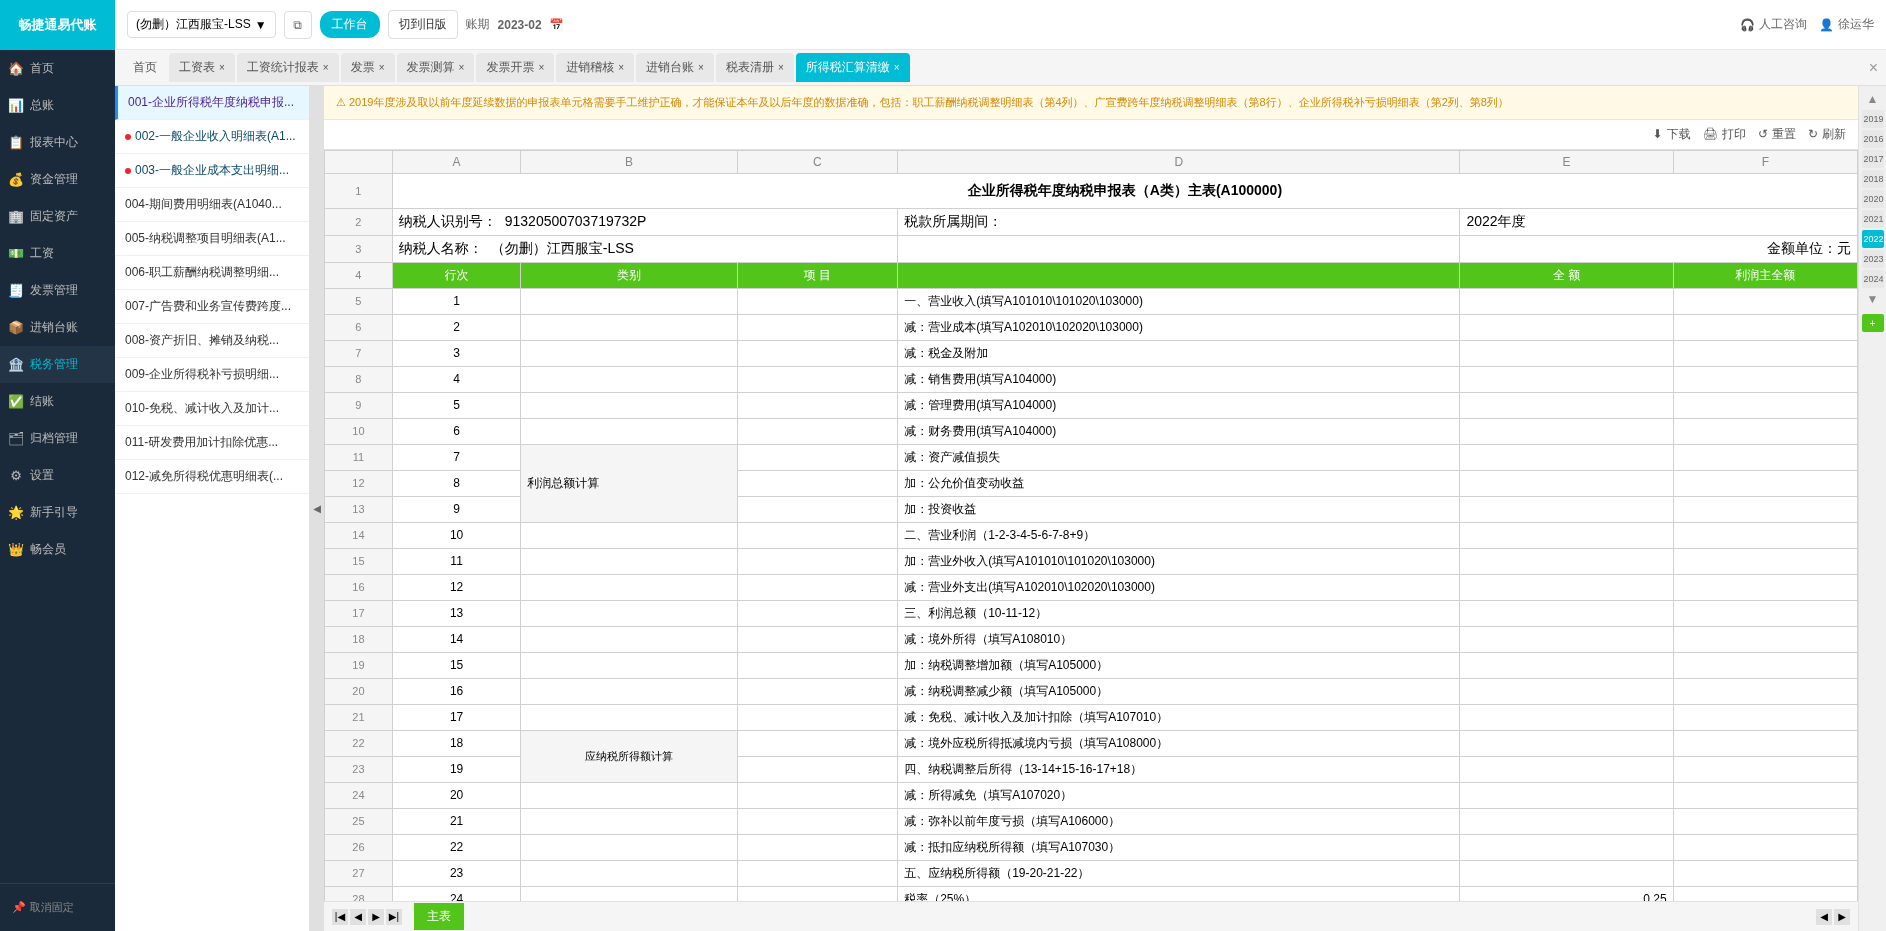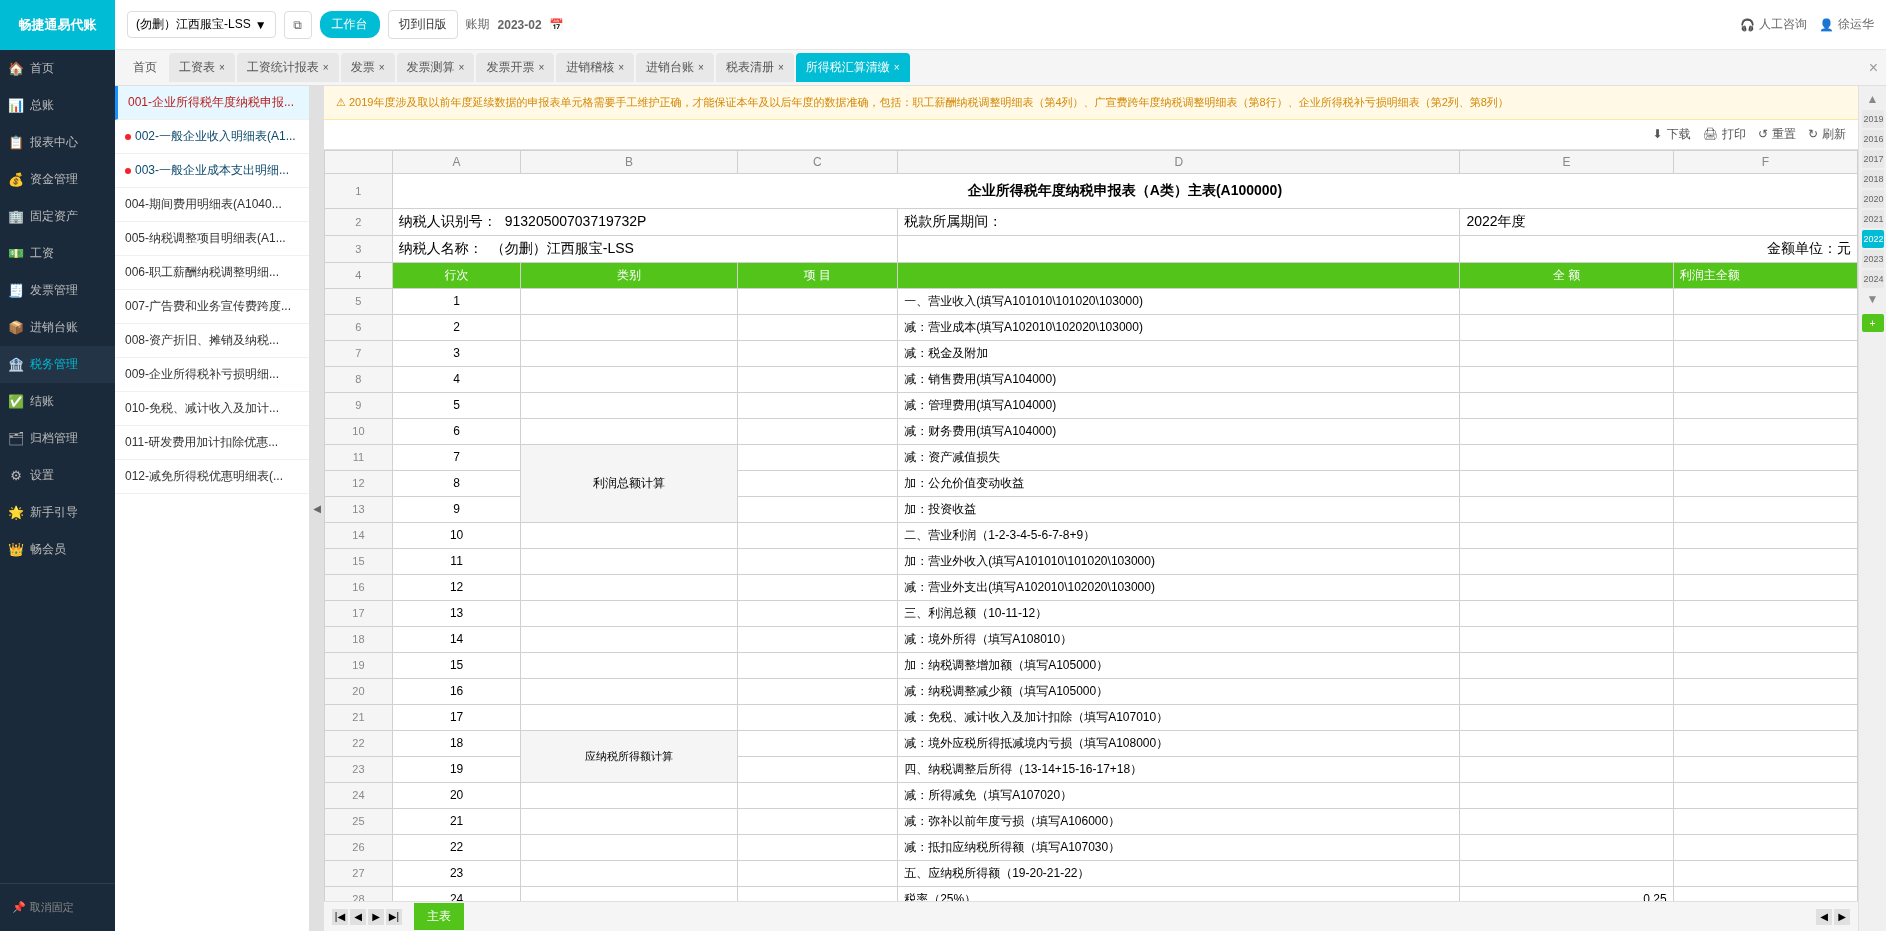--- a/index.html
+++ b/index.html
@@ -33,21 +33,21 @@
     .tab-item.active { background: #00bcd4; color: white; }
     .tab-item .close-x { color: inherit; font-size: 10px; cursor: pointer; }
     .tab-home { padding: 6px 10px; font-size: 12px; cursor: pointer; color: #555; }
 
     
     .content-area { flex: 1; display: flex; overflow: hidden; }
 
     
     .left-panel { width: 195px; background: white; border-right: 1px solid #e0e0e0; display: flex; flex-direction: column; flex-shrink: 0; overflow-y: auto; }
     .left-panel-item { padding: 8px 10px; font-size: 12px; cursor: pointer; color: #333; border-bottom: 1px solid #f0f0f0; display: flex; align-items: center; gap: 4px; }
-    .left-panel-item.active { background: #e6f7ff; color: #b91c1c; border-left: 3px solid #1890ff; }
+    .left-panel-item.active { background: #e6f7ff; color: #4c1d95; border-left: 3px solid #1890ff; }
     .left-panel-item.error { color: #0c4a6e; }
     .left-panel-item .dot { width: 6px; height: 6px; border-radius: 50%; background: #f5222d; flex-shrink: 0; }
     .left-panel-toggle { width: 14px; background: #e0e0e0; display: flex; align-items: center; justify-content: center; cursor: pointer; font-size: 10px; color: #666; flex-shrink: 0; }
 
     
     .right-panel { flex: 1; display: flex; flex-direction: column; overflow: hidden; background: white; }
     .right-panel-top { padding: 8px 12px; background: #fff9e6; border-bottom: 1px solid #ffe7a0; font-size: 11px; color: #d48806; line-height: 1.5; }
     .right-panel-toolbar { padding: 6px 12px; display: flex; justify-content: flex-end; gap: 12px; border-bottom: 1px solid #e0e0e0; background: white; }
     .toolbar-btn { display: flex; align-items: center; gap: 4px; font-size: 12px; color: #555; cursor: pointer; }
 
@@ -341,21 +341,21 @@
               <td colspan="2" style="text-align:right;border-radius:7px;">金额单位：元</td>
             </tr>
 
             <tr>
               <td class="row-num">4</td>
               <td class="green-bg">行次</td>
               <td class="green-bg">类别</td>
               <td class="green-bg">项 目</td>
               <td class="green-bg"></td>
               <td class="green-bg">全 额</td>
-              <td style="background:#52c41a; color:white; ">利润主全额</td>
+              <td style="background:#52c41a; color:white; text-align:center;">利润主全额</td>
             </tr>
 
             <tr>
               <td class="row-num">5</td>
               <td style="text-align:center;">1</td>
               <td></td>
               <td></td>
               <td>一、营业收入(填写A101010\101020\103000)</td>
               <td></td>
               <td></td>
@@ -401,21 +401,21 @@
               <td style="text-align:center;">6</td>
               <td></td>
               <td></td>
               <td>减：财务费用(填写A104000)</td>
               <td></td>
               <td></td>
             </tr>
             <tr>
               <td class="row-num">11</td>
               <td style="text-align:center;">7</td>
-              <td rowspan="3" style="text-align:center; vertical-align:middle; background:#f5f5f5;">利润总额计算</td>
+              <td rowspan="3" style="text-align:left; vertical-align:middle; background:#f5f5f5;">利润总额计算</td>
               <td></td>
               <td>减：资产减值损失</td>
               <td></td>
               <td></td>
             </tr>
             <tr>
               <td class="row-num">12</td>
               <td style="text-align:center;">8</td>
               <td></td>
               <td>加：公允价值变动收益</td>

